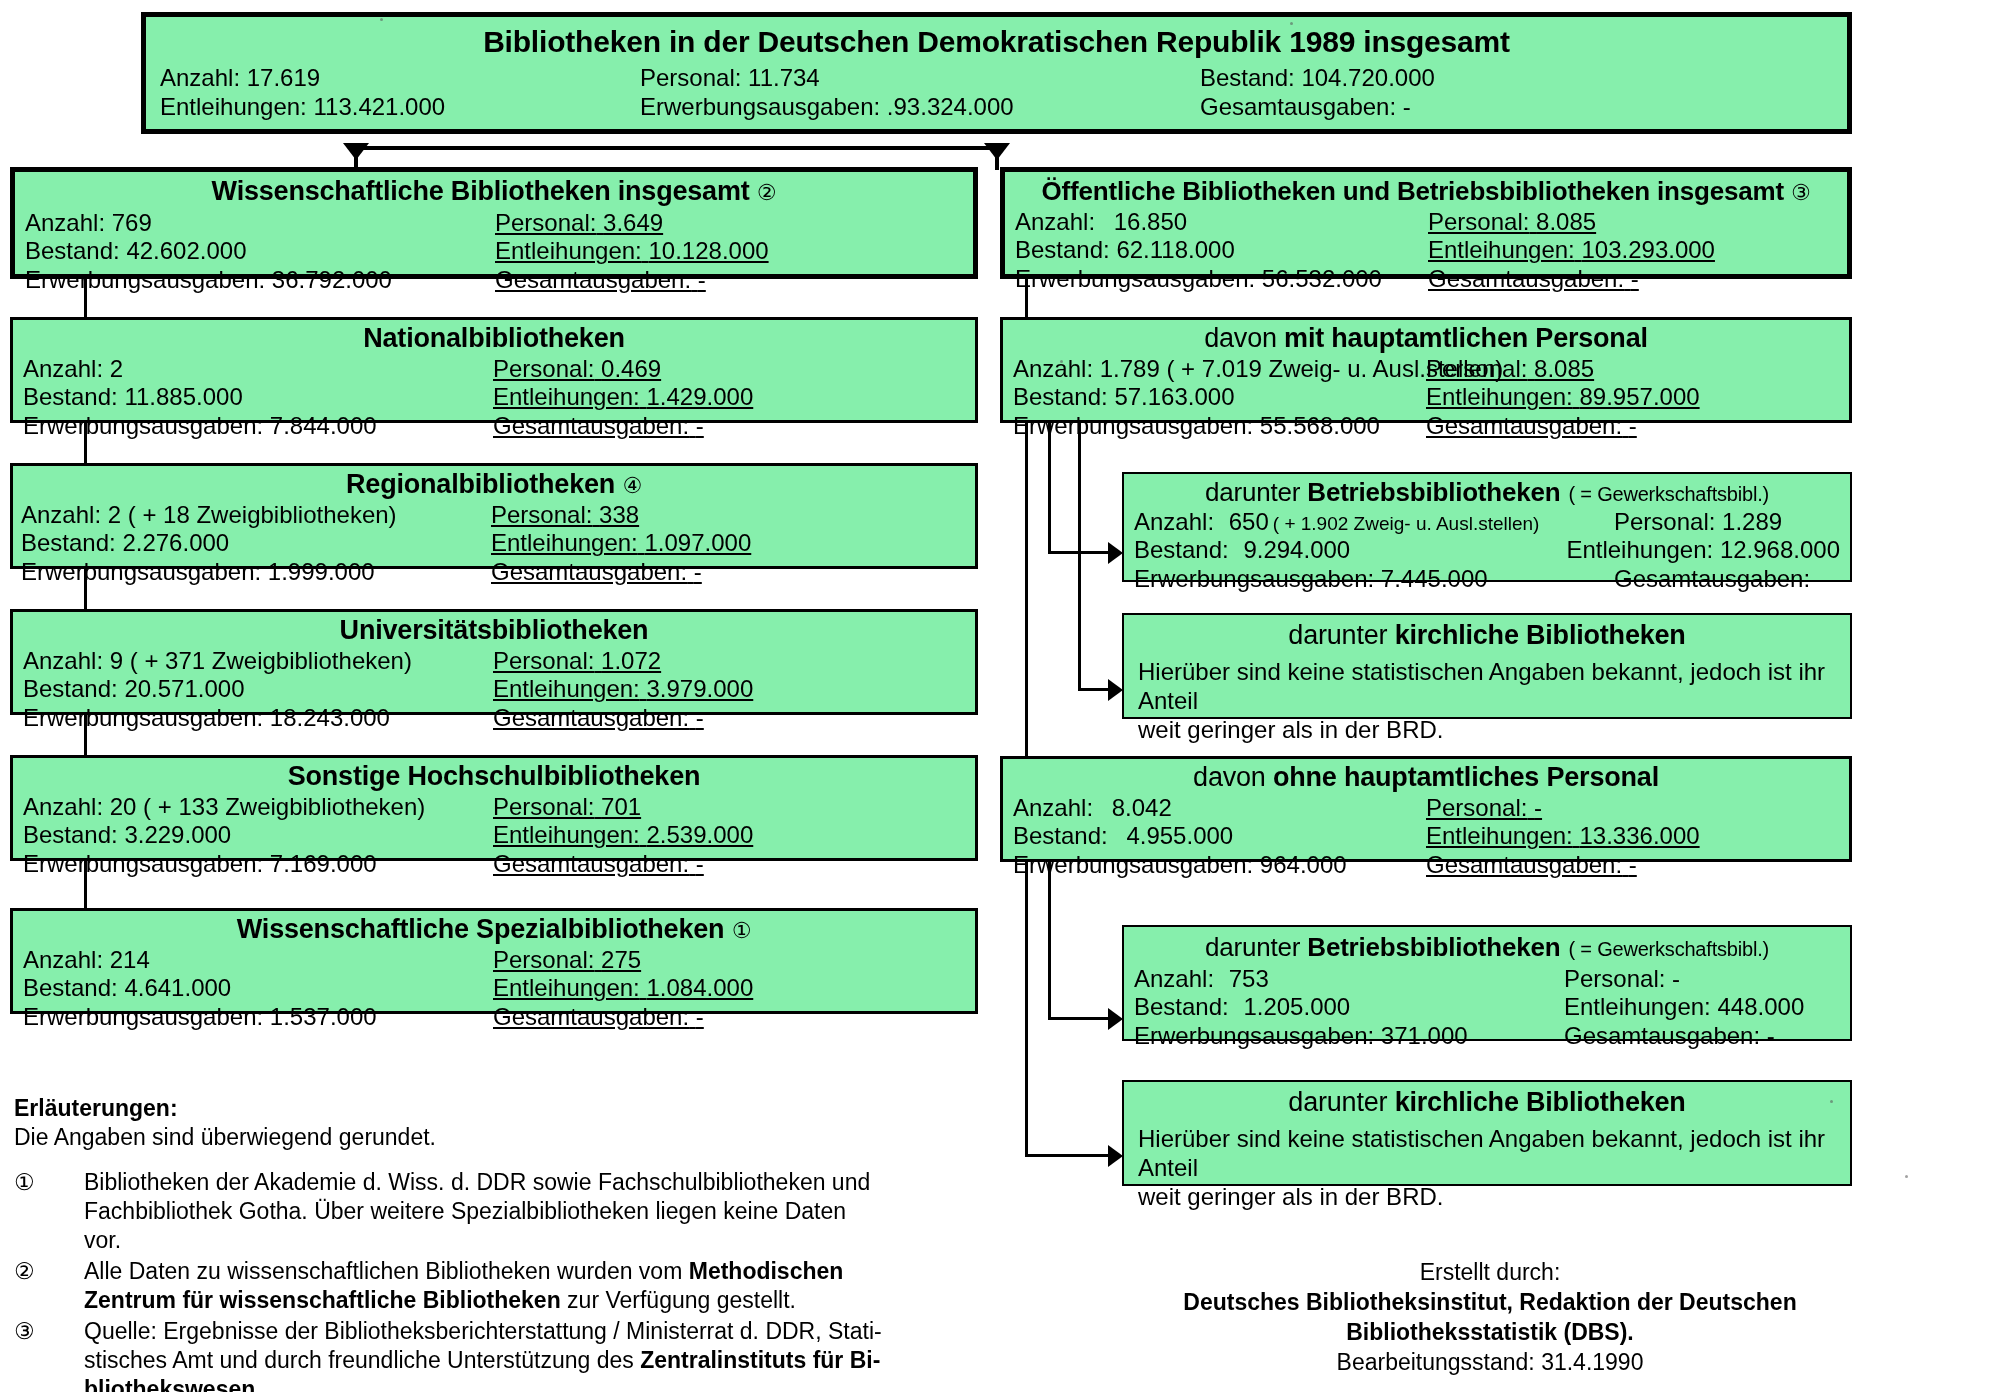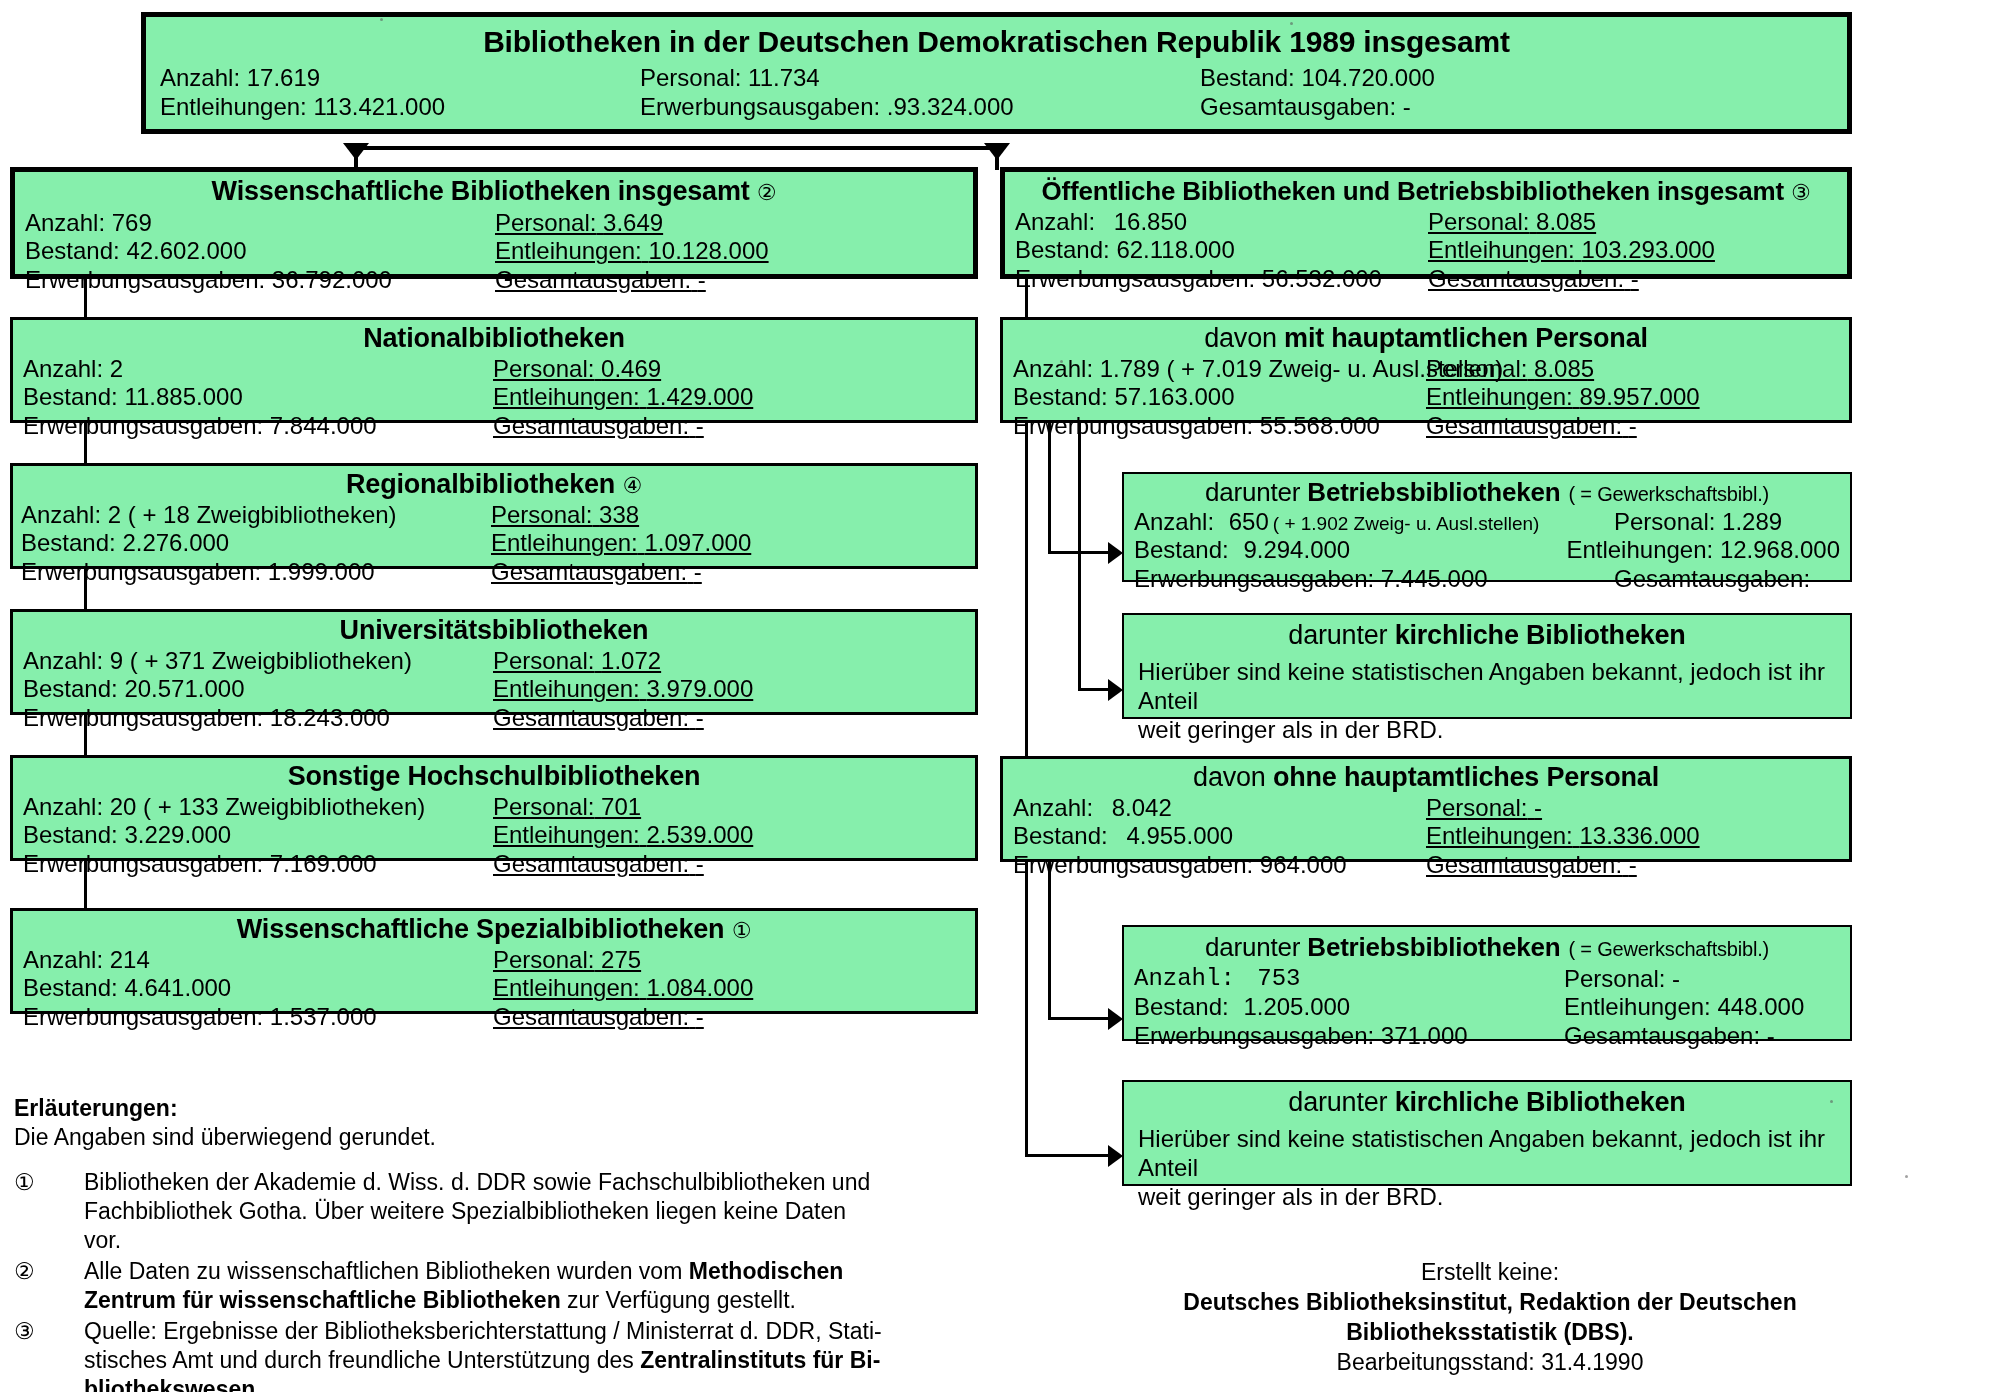--- a/index.html
+++ b/index.html
@@ -383,21 +383,21 @@
   <div class="ln vl" style="left:1025px;top:862px;height:292px;"></div>
   <div class="ln hl" style="left:1025px;top:1154px;width:91px;"></div>
   <div class="arrow-r" style="left:1108px;top:1145px;"></div>
 
   <div class="box thin" style="left:1122px;top:925px;width:730px;height:116px;">
     <div class="btitle" style="margin-top:6px;font-size:26px;">
       <span style="font-weight:normal;">darunter </span><span>Betriebsbibliotheken</span><span class="paren" style="margin-left:8px;">( = Gewerkschaftsbibl.)</span>
     </div>
     <div class="rows" style="margin:4px 0 0 10px;width:706px;">
       <div class="row">
-        <div style="width:430px;font-family:Liberation Mono, monospace;"><span>Anzahl:</span>
+        <div style="width:430px;"><span>Anzahl:</span>
           <span style="margin-left:8px;">753</span></div>
         <div><span>Personal:</span>
           <span>-</span></div>
       </div>
       <div class="row">
         <div style="width:430px;"><span>Bestand:</span>
           <span style="margin-left:8px;">1.205.000</span></div>
         <div><span>Entleihungen:</span>
           <span>448.000</span></div>
       </div>
@@ -444,21 +444,21 @@
           <div class="fntext">
             <div><span>Quelle: Ergebnisse der Bibliotheksberichterstattung / Ministerrat d. DDR, Stati-</span></div>
             <div><span>stisches Amt und durch freundliche Unterstützung des </span><b>Zentralinstituts für Bi-</b></div>
             <div><b>bliothekswesen.</b></div>
           </div>
         </div>
       </div>
   </div>
 
   <div class="credit" style="left:1110px;top:1258px;width:760px;">
-    <div>Erstellt keine:</div>
+    <div>Erstellt durch:</div>
     <div class="b">Deutsches Bibliotheksinstitut, Redaktion der Deutschen</div>
     <div class="b">Bibliotheksstatistik (DBS).</div>
     <div>Bearbeitungsstand: 31.4.1990</div>
   </div>
 
   <div class="speck" style="left:380px;top:18px;"></div>
   <div class="speck" style="left:1290px;top:22px;"></div>
   <div class="speck" style="left:1830px;top:1100px;"></div>
   <div class="speck" style="left:1060px;top:360px;"></div>
   <div class="speck" style="left:1905px;top:1175px;"></div>

